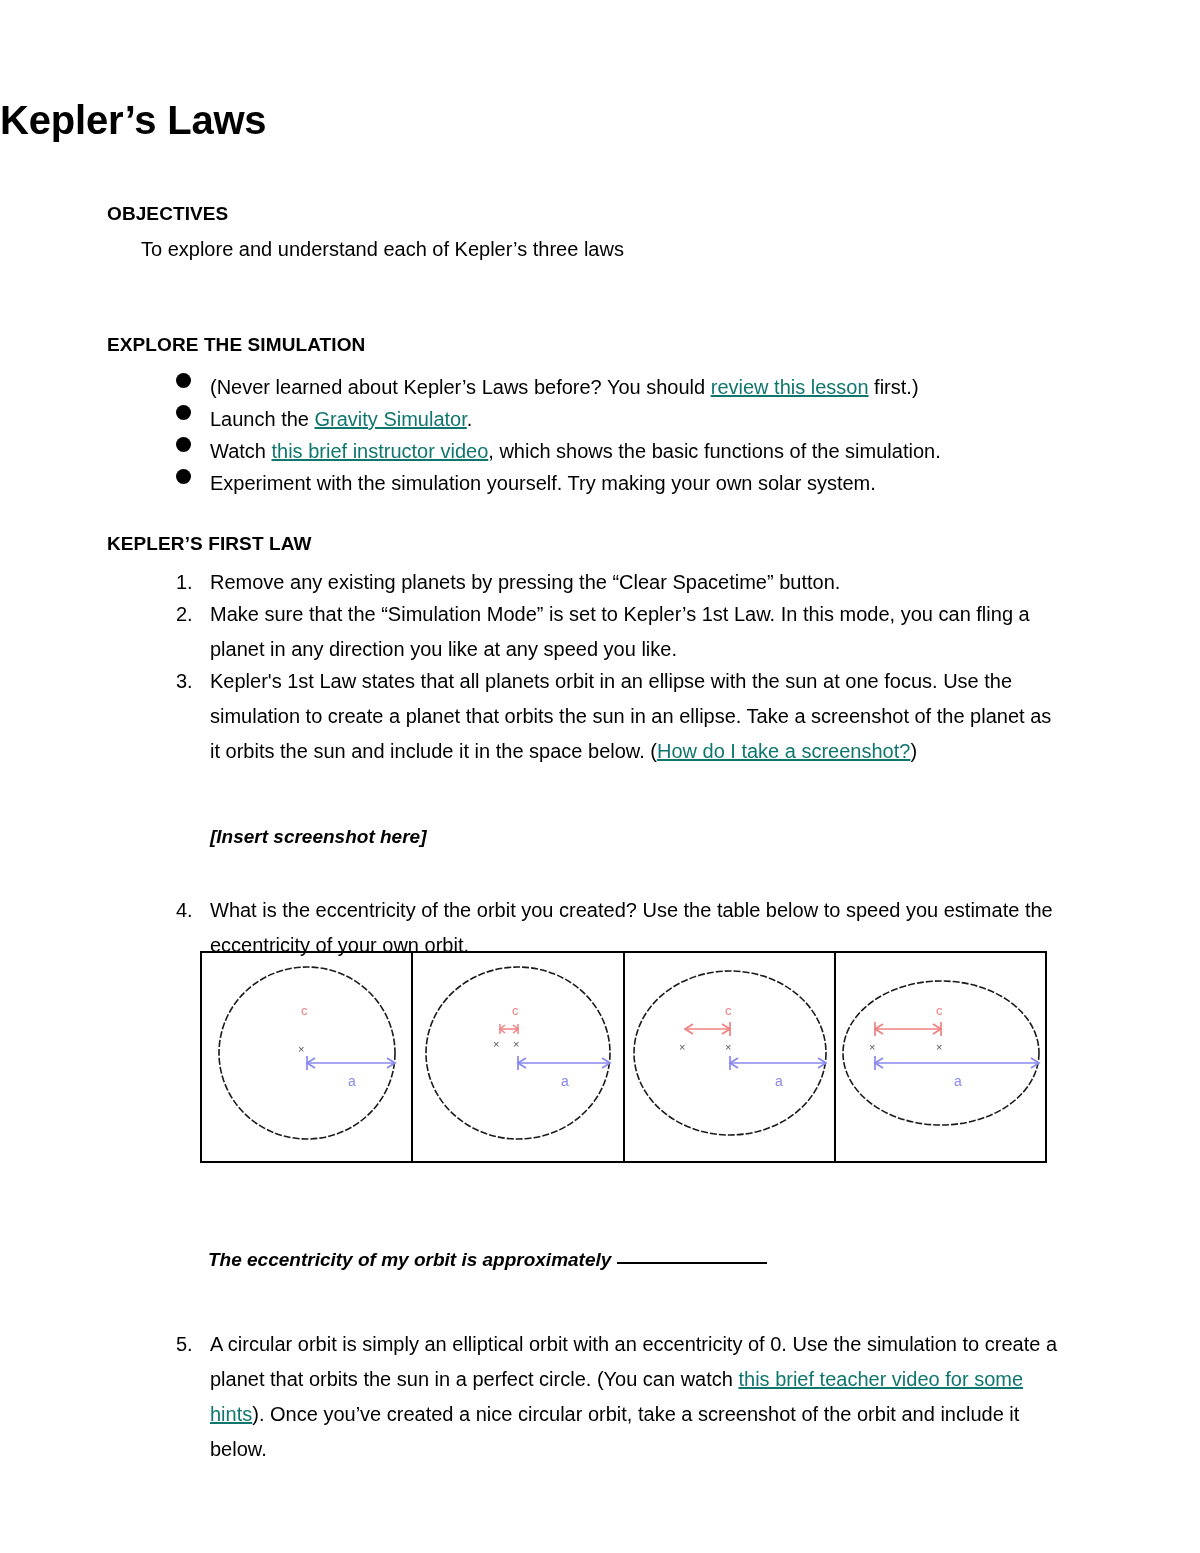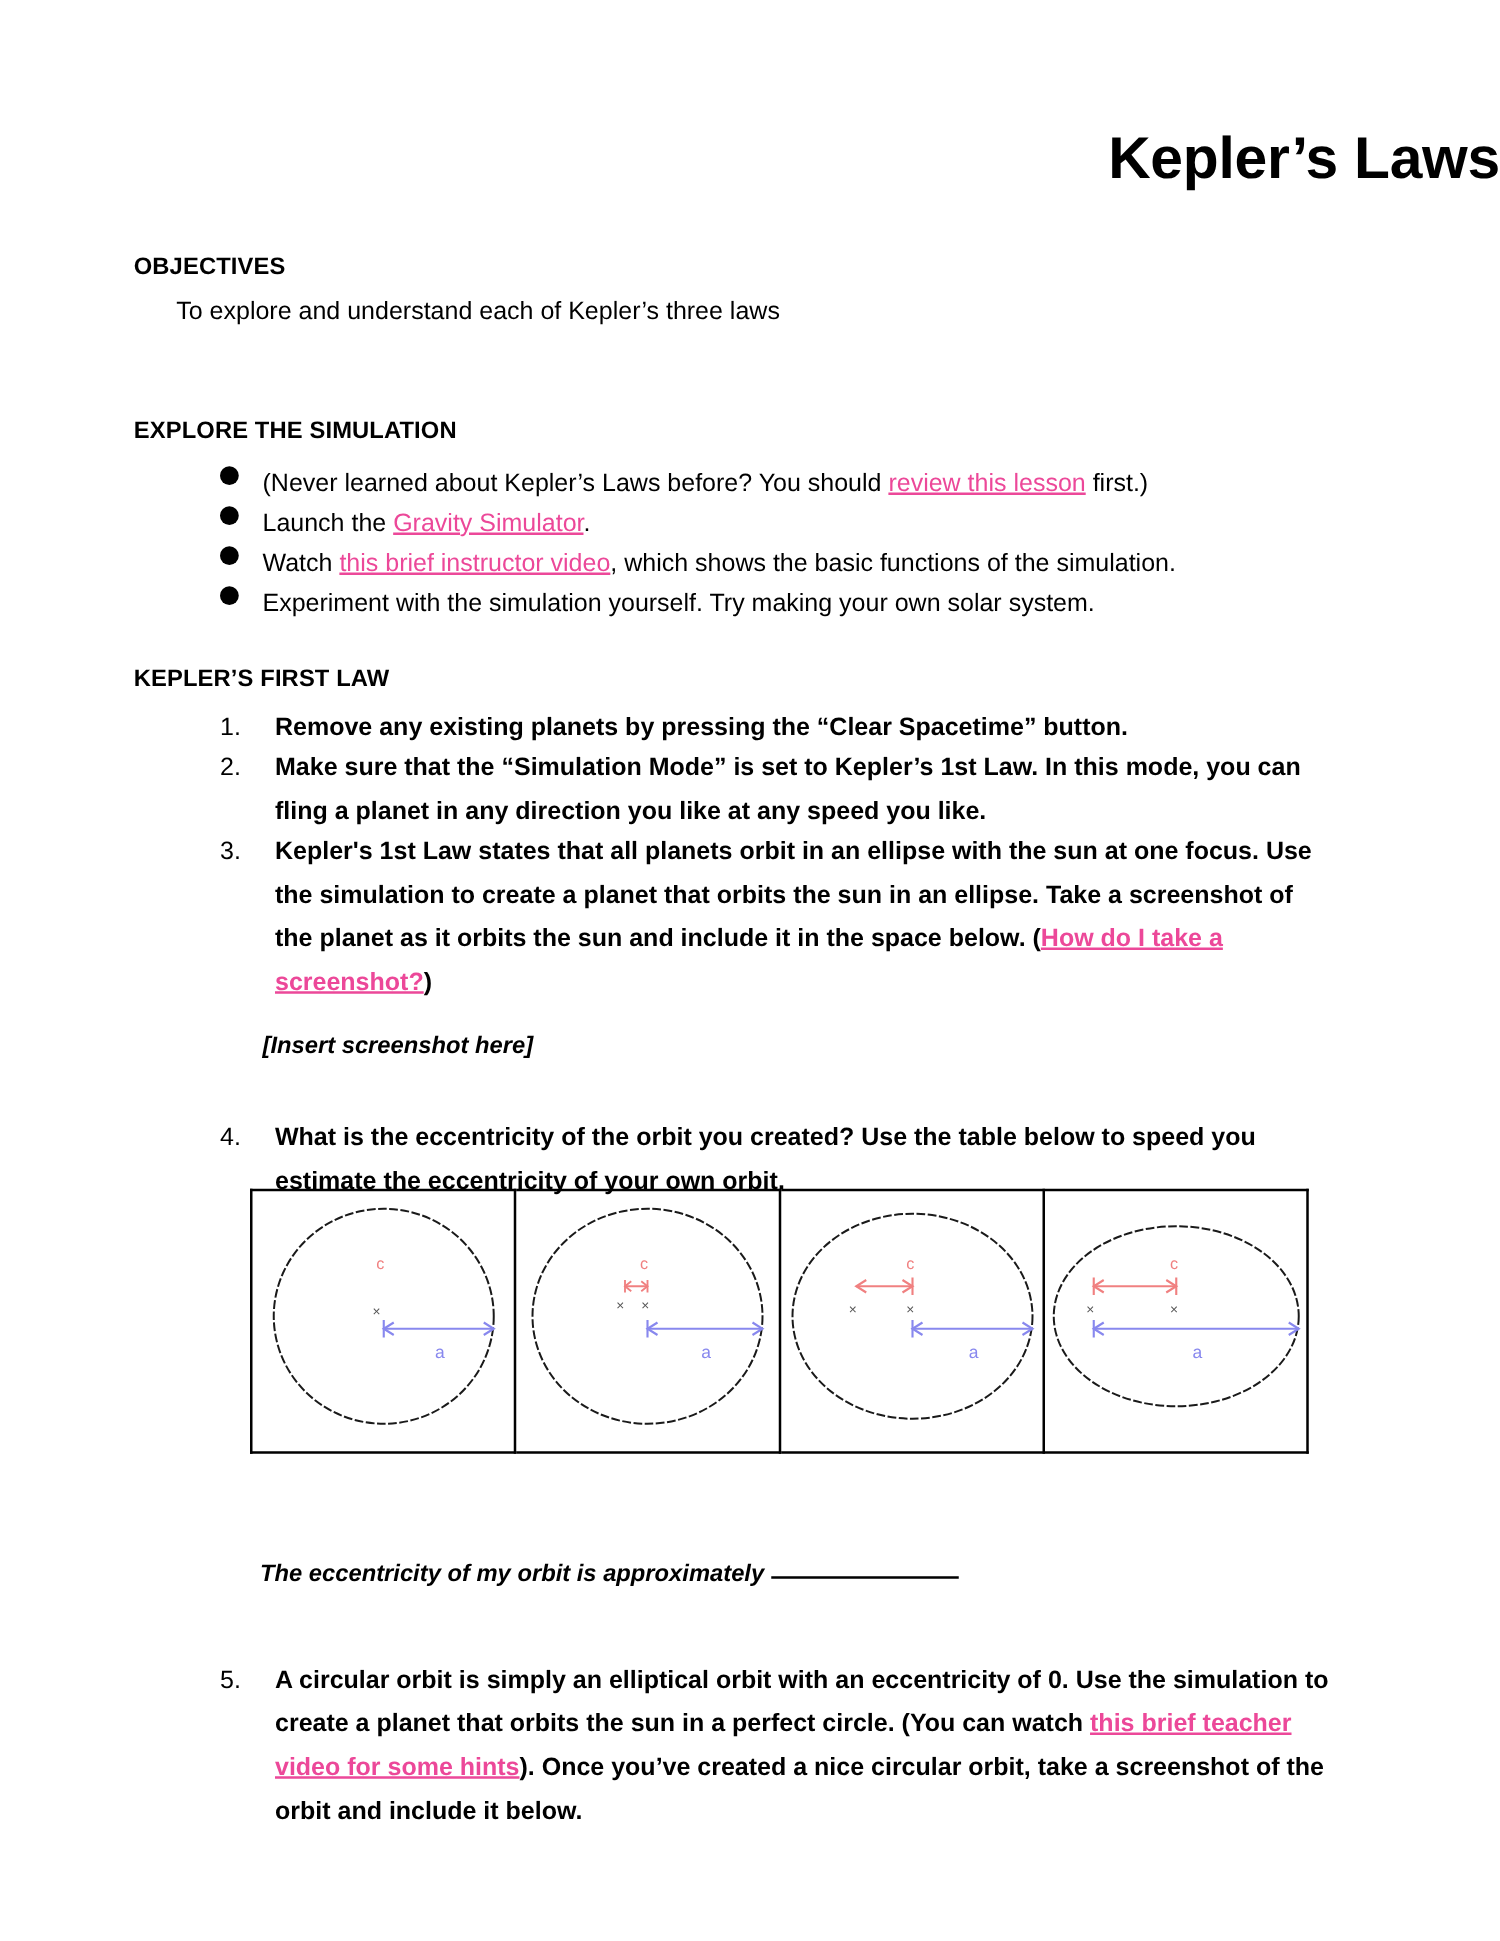--- a/index.html
+++ b/index.html
@@ -17,22 +17,22 @@
     color: #000000;
     overflow: hidden;
   }
 
   
   .doc-title {
     position: absolute;
     left: 0;
     top: 98px;
     width: 1200px;
-    text-align: right;
-    font-size: 47px;
+    text-align: left;
+    font-size: 40px;
     font-weight: bold;
     letter-spacing: -0.2px;
   }
 
   
   .section-head {
     position: absolute;
     left: 107px;
     font-size: 19px;
     font-weight: bold;
@@ -78,26 +78,25 @@
   }
   .num-marker {
     position: absolute;
     left: 0px;
     top: 0px;
     width: 28px;
     font-size: 20px;
   }
   .num-text {
     display: block;
-    margin-left: 44px;
-    font-weight: bold;
+    margin-left: 34px;
   }
 
   a.doclink, .doclink {
-    color: #ec4899;
+    color: #0f766e;
     text-decoration: underline;
   }
 
   .insert-note {
     position: absolute;
     left: 210px;
     top: 826px;
     font-size: 19px;
     font-style: italic;
     font-weight: bold;

